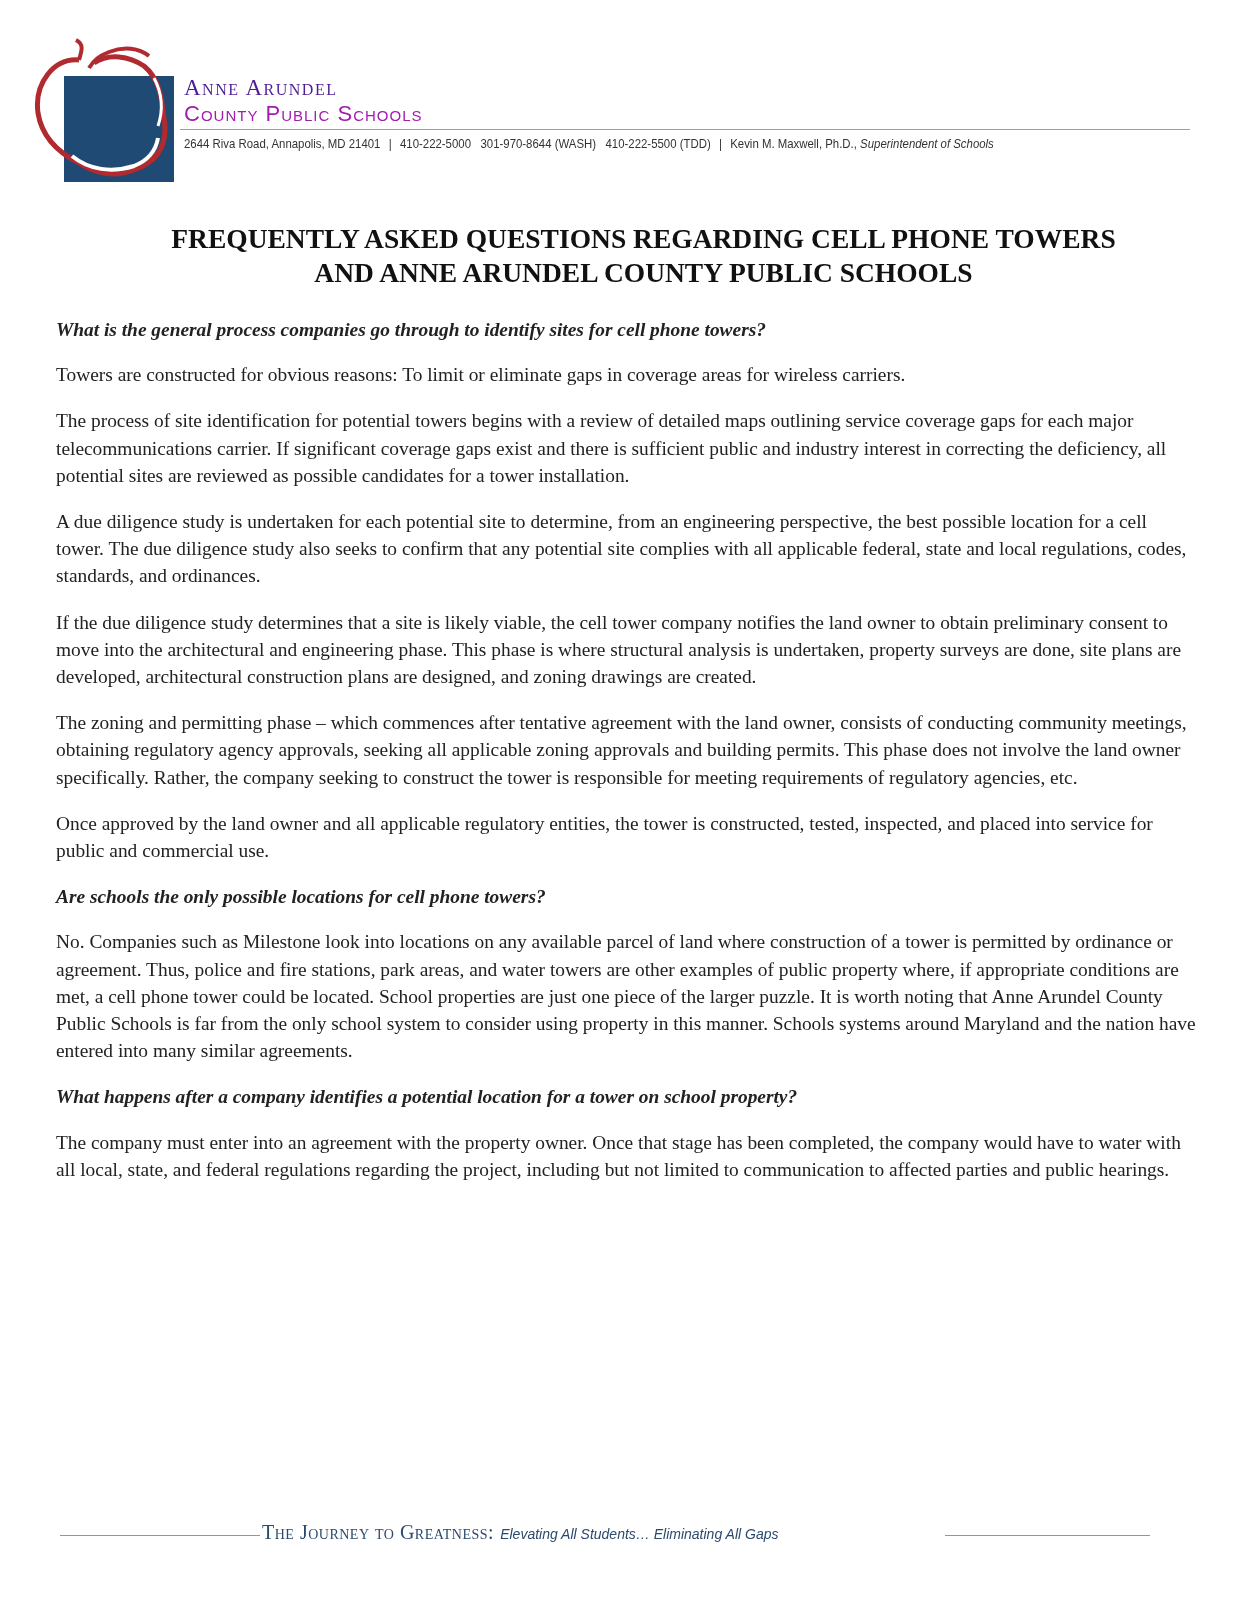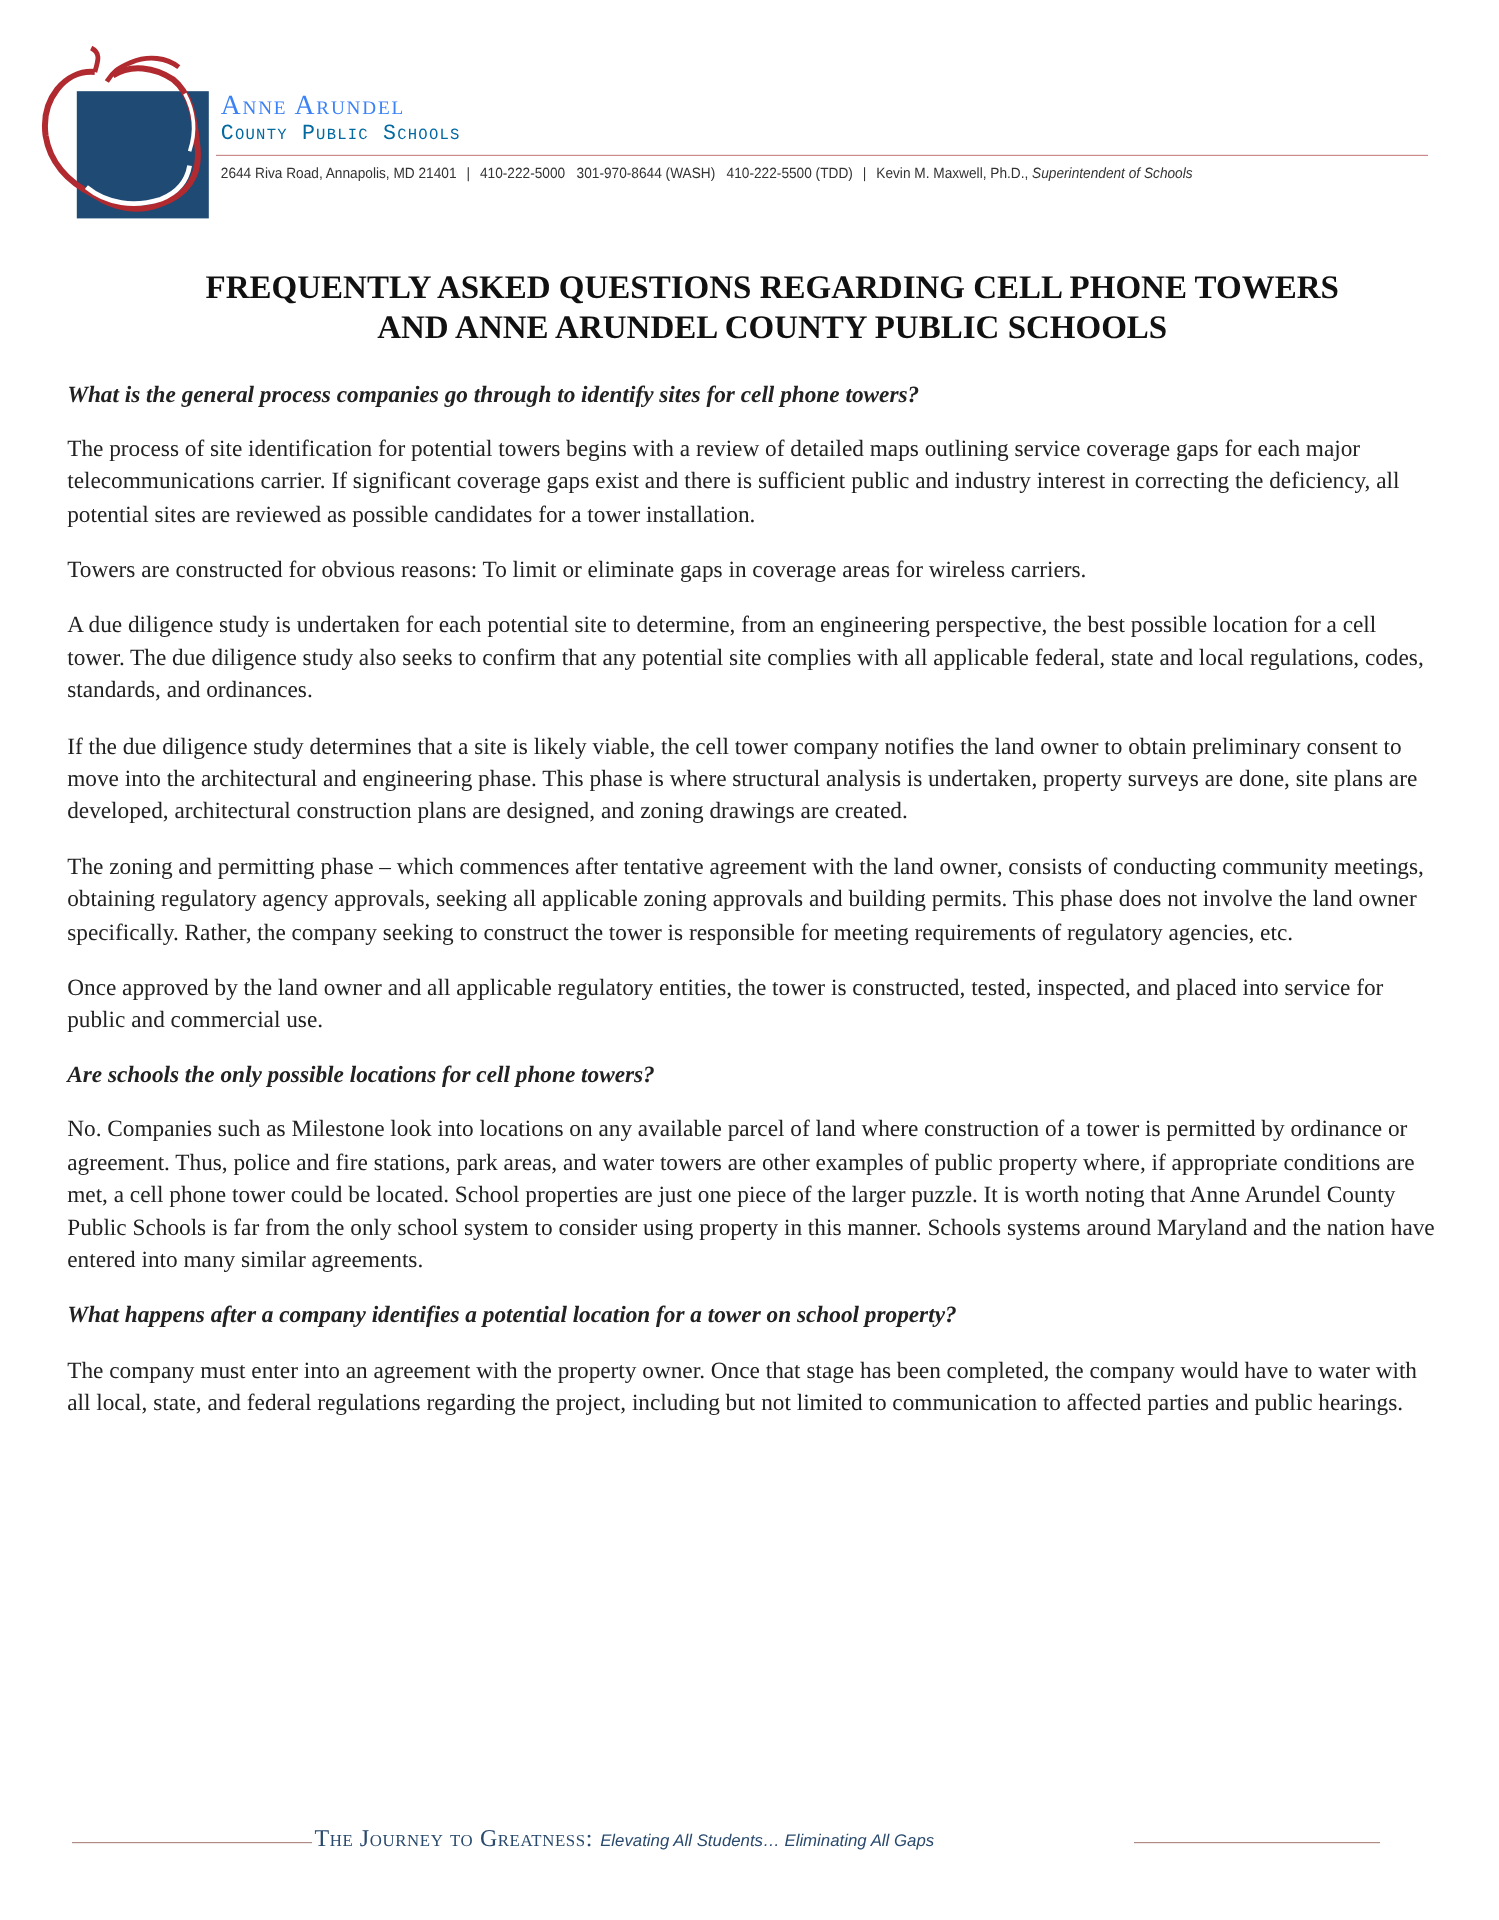--- a/index.html
+++ b/index.html
@@ -1,19 +1,19 @@
 <!DOCTYPE html>
 <html><head>
 <meta charset="utf-8">
 <style>
   html, body { margin: 0; padding: 0; background: #ffffff; }
   body { width: 1249px; height: 1600px; position: relative; overflow: hidden; font-family: "Liberation Serif", serif; color: #111; }
   .logo { position: absolute; left: 34px; top: 38px; width: 148px; height: 148px; }
-  .org-name { position: absolute; left: 184px; top: 76px; font-family: "Liberation Serif", serif; color: #3b82f6; font-size: 23px; letter-spacing: 1.5px; font-variant: small-caps; line-height: 1; }
-  .org-sub { position: absolute; left: 184px; top: 103px; font-family: Liberation Mono, monospace; color: #0369a1; font-size: 18px; letter-spacing: 1px; font-variant: small-caps; line-height: 1; }
+  .org-name { position: absolute; left: 184px; top: 76px; font-family: "Liberation Serif", serif; color: #4c1d95; font-size: 23px; letter-spacing: 1.5px; font-variant: small-caps; line-height: 1; }
+  .org-sub { position: absolute; left: 184px; top: 103px; font-family: Liberation Sans, sans-serif; color: #a21caf; font-size: 22px; letter-spacing: 1px; font-variant: small-caps; line-height: 1; }
   .header-rule { position: absolute; left: 180px; top: 129px; width: 1010px; height: 1px; background: #c88a8a; }
   .contact-line { position: absolute; left: 184px; top: 137px; font-family: "Liberation Sans", sans-serif; font-size: 12.4px; color: #333; white-space: nowrap; transform: scaleX(0.92); transform-origin: left; }
   .contact-line .sep { margin: 0 9px; }
   .contact-line .title-it { font-style: italic; }
   .doc-title { position: absolute; left: 0; top: 222px; width: 1249px; text-align: center; font-weight: bold; font-size: 27.5px; line-height: 34px; color: #111; padding-left: 19px; }
   .content { position: absolute; left: 56px; top: 316px; width: 1140px; font-size: 19.4px; line-height: 27.2px; color: #222; }
   .q { font-weight: bold; margin: 0 0 18px 0; font-style: italic; }
   .p { margin: 0 0 19px 0; }
   .footer-line-left { position: absolute; left: 60px; top: 1535px; width: 200px; height: 1px; background: #b08a84; }
   .footer-line-right { position: absolute; left: 945px; top: 1535px; width: 205px; height: 1px; background: #b08a84; }
@@ -43,22 +43,22 @@
   <span>2644 Riva Road, Annapolis, MD 21401</span><span class="sep">|</span><span>410-222-5000</span>&nbsp;&nbsp;&nbsp;<span>301-970-8644 (WASH)</span>&nbsp;&nbsp;&nbsp;<span>410-222-5500 (TDD)</span><span class="sep">|</span><span>Kevin M. Maxwell, Ph.D.,</span> <span class="title-it">Superintendent of Schools</span>
 </div>
 
 <div class="doc-title">
   <div>FREQUENTLY ASKED QUESTIONS REGARDING CELL PHONE TOWERS</div>
   <div>AND ANNE ARUNDEL COUNTY PUBLIC SCHOOLS</div>
 </div>
 
 <div class="content">
   <div class="q">What is the general process companies go through to identify sites for cell phone towers?</div>
+  <div class="p">Towers are constructed for obvious reasons: To limit or eliminate gaps in coverage areas for wireless carriers.</div>
   <div class="p">The process of site identification for potential towers begins with a review of detailed maps outlining service coverage gaps for each major telecommunications carrier. If significant coverage gaps exist and there is sufficient public and industry interest in correcting the deficiency, all potential sites are reviewed as possible candidates for a tower installation.</div>
-  <div class="p">Towers are constructed for obvious reasons: To limit or eliminate gaps in coverage areas for wireless carriers.</div>
   <div class="p">A due diligence study is undertaken for each potential site to determine, from an engineering perspective, the best possible location for a cell tower. The due diligence study also seeks to confirm that any potential site complies with all applicable federal, state and local regulations, codes, standards, and ordinances.</div>
   <div class="p">If the due diligence study determines that a site is likely viable, the cell tower company notifies the land owner to obtain preliminary consent to move into the architectural and engineering phase.  This phase is where structural analysis is undertaken, property surveys are done, site plans are developed, architectural construction plans are designed, and zoning drawings are created.</div>
   <div class="p">The zoning and permitting phase – which commences after tentative agreement with the land owner, consists of conducting community meetings, obtaining regulatory agency approvals, seeking all applicable zoning approvals and building permits. This phase does not involve the land owner specifically. Rather, the company seeking to construct the tower is responsible for meeting requirements of regulatory agencies, etc.</div>
   <div class="p">Once approved by the land owner and all applicable regulatory entities, the tower is constructed, tested, inspected, and placed into service for public and commercial use.</div>
 
   <div class="q">Are schools the only possible locations for cell phone towers?</div>
   <div class="p">No. Companies such as Milestone look into locations on any available parcel of land where construction of a tower is permitted by ordinance or agreement. Thus, police and fire stations, park areas, and water towers are other examples of public property where, if appropriate conditions are met, a cell phone tower could be located. School properties are just one piece of the larger puzzle. It is worth noting that Anne Arundel County Public Schools is far from the only school system to consider using property in this manner. Schools systems around Maryland and the nation have entered into many similar agreements.</div>
 
   <div class="q">What happens after a company identifies a potential location for a tower on school property?</div>
   <div class="p">The company must enter into an agreement with the property owner. Once that stage has been completed, the company would have to water with all local, state, and federal regulations regarding the project, including but not limited to communication to affected parties and public hearings.</div>

